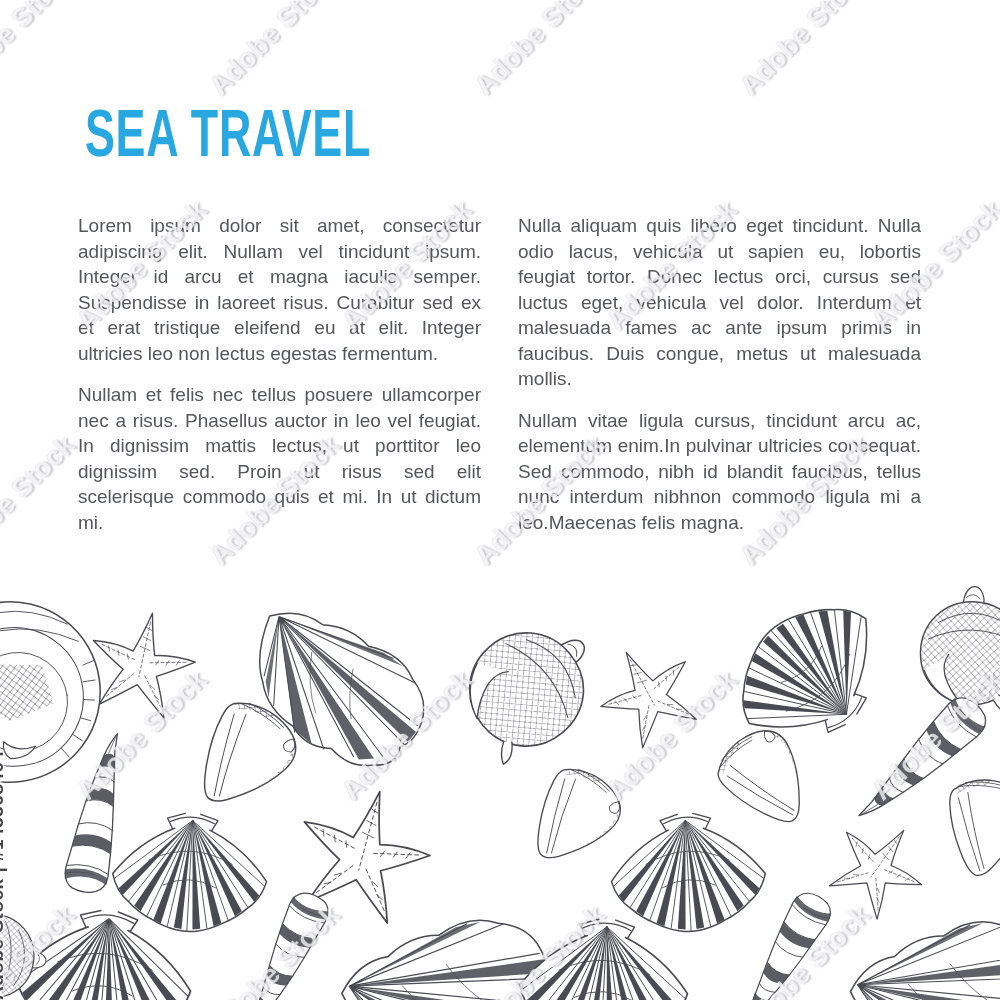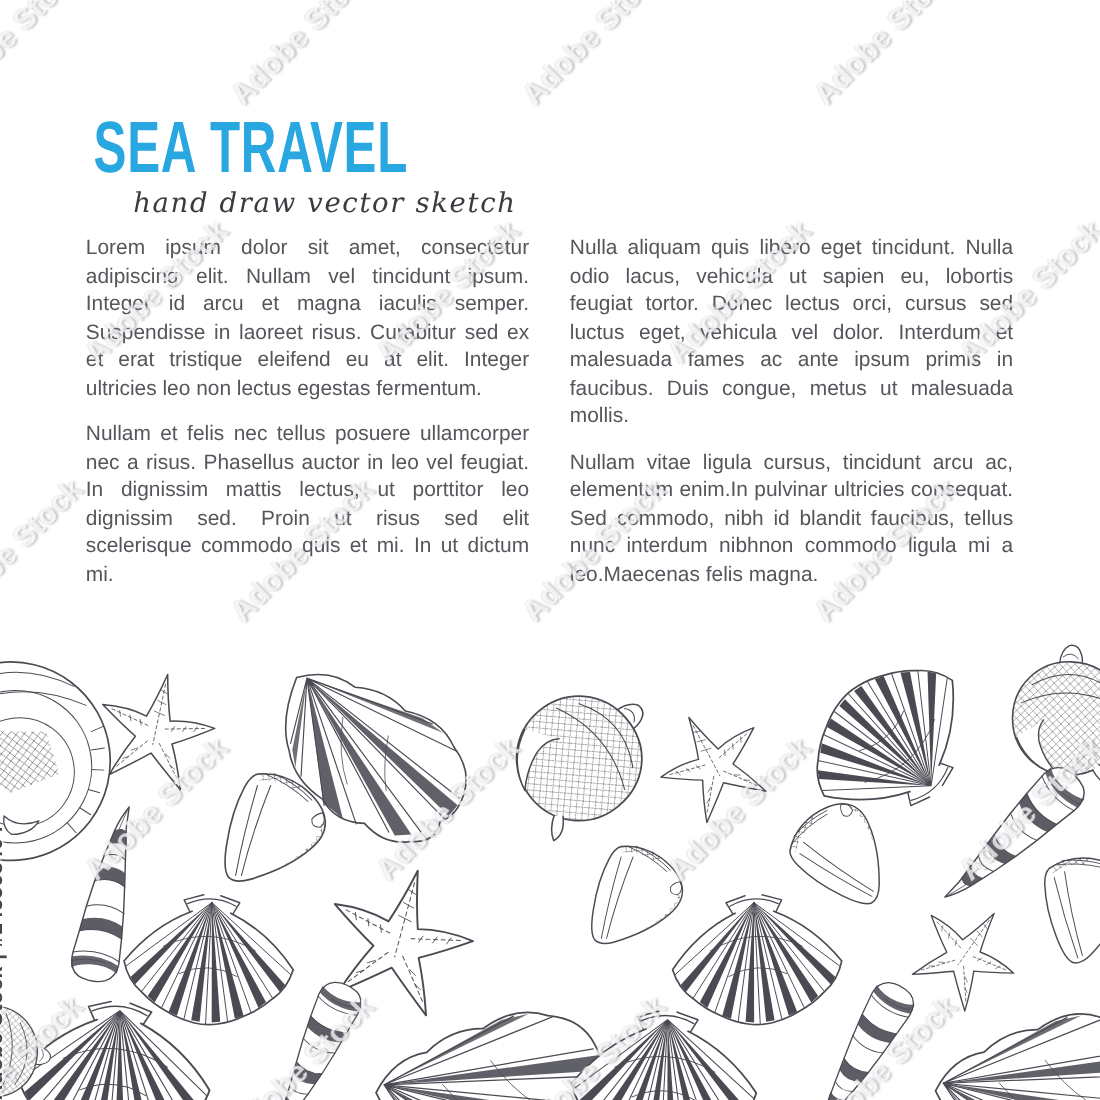--- a/index.html
+++ b/index.html
@@ -28,21 +28,20 @@
              font-family:"Liberation Sans",sans-serif;font-size:19px;font-weight:700;color:#45454a;
              text-shadow:0 0 4px #fff,0 0 2px #fff,1px 1px 2px #fff;letter-spacing:.5px;}
 </style>
 </head>
 <body>
 
 <div class="page">
 
   <header class="header">
     <div class="title">SEA TRAVEL</div>
-    <div class="subtitle">hand draw vector sketch</div>
   </header>
 
   <main class="columns">
     <div class="col">
       <p>Lorem ipsum dolor sit amet, consectetur adipiscing elit. Nullam vel tincidunt ipsum. Integer id arcu et magna iaculis semper. Suspendisse in laoreet risus. Curabitur sed ex et erat tristique eleifend eu at elit. Integer ultricies leo non lectus egestas fermentum.</p>
       <p>Nullam et felis nec tellus posuere ullamcorper nec a risus. Phasellus auctor in leo vel feugiat. In dignissim mattis lectus, ut porttitor leo dignissim sed. Proin ut risus sed elit scelerisque commodo quis et mi. In ut dictum mi.</p>
     </div>
     <div class="col">
       <p>Nulla aliquam quis libero eget tincidunt. Nulla odio lacus, vehicula ut sapien eu, lobortis feugiat tortor. Donec lectus orci, cursus sed luctus eget, vehicula vel dolor. Interdum et malesuada fames ac ante ipsum primis in faucibus. Duis congue, metus ut malesuada mollis.</p>
       <p>Nullam vitae ligula cursus, tincidunt arcu ac, elementum enim.In pulvinar ultricies consequat. Sed commodo, nibh id blandit faucibus, tellus nunc interdum nibhnon commodo ligula mi a leo.Maecenas felis magna.</p>

